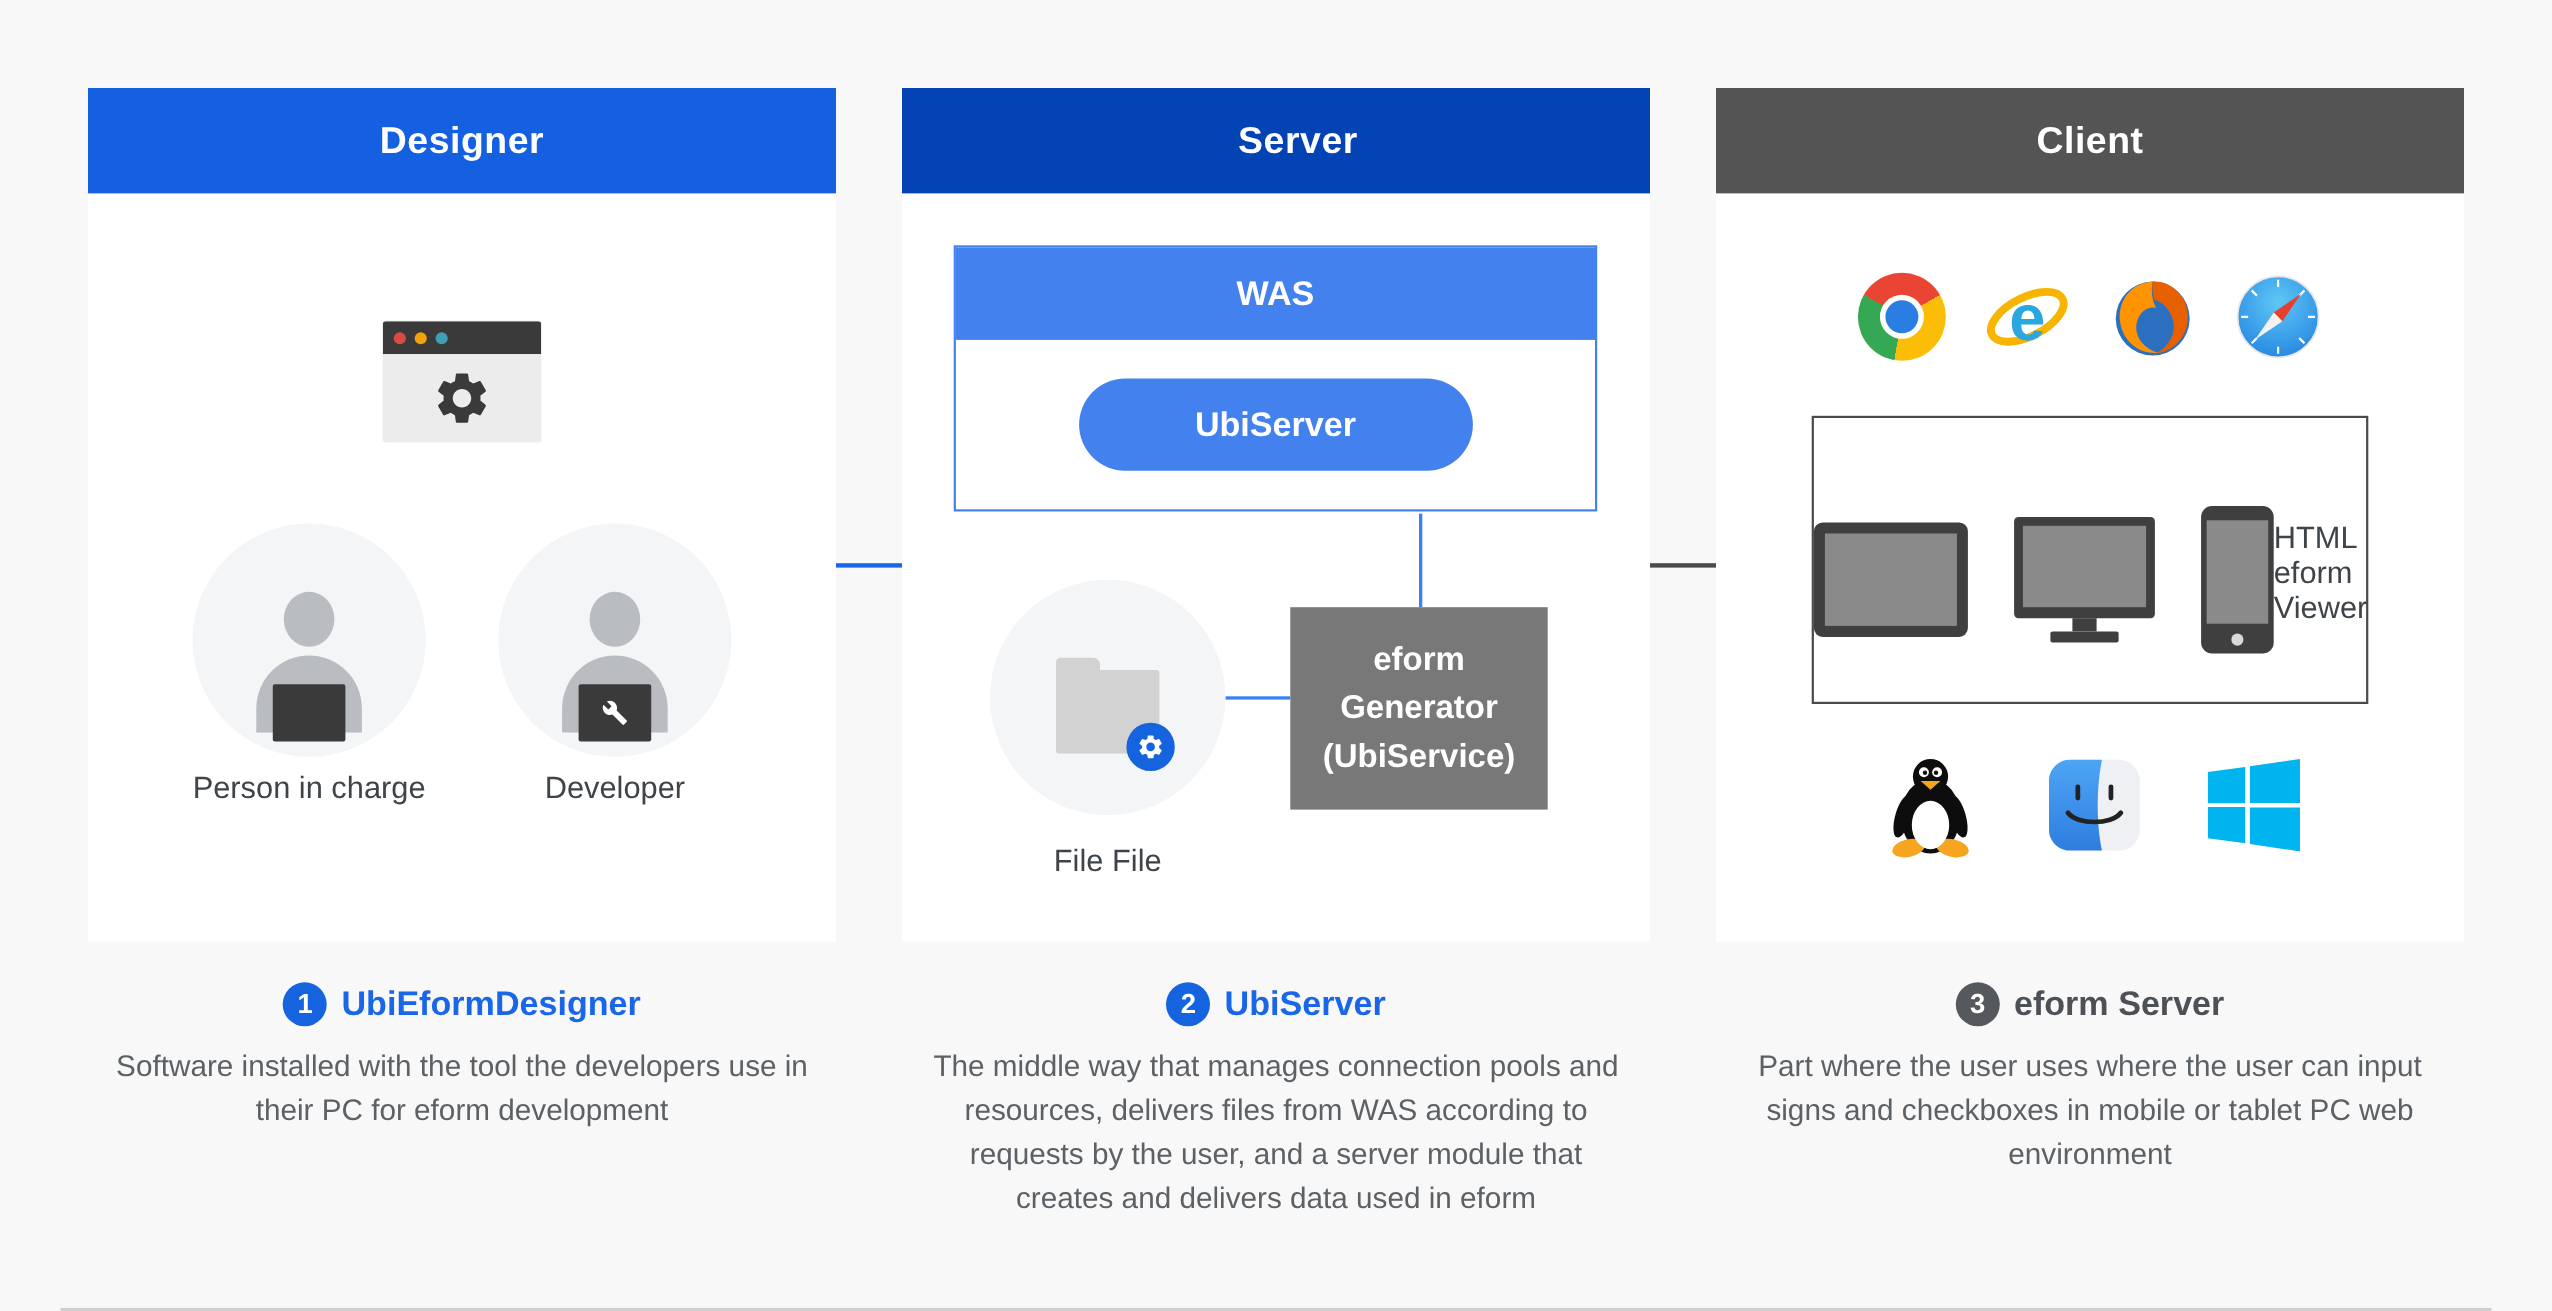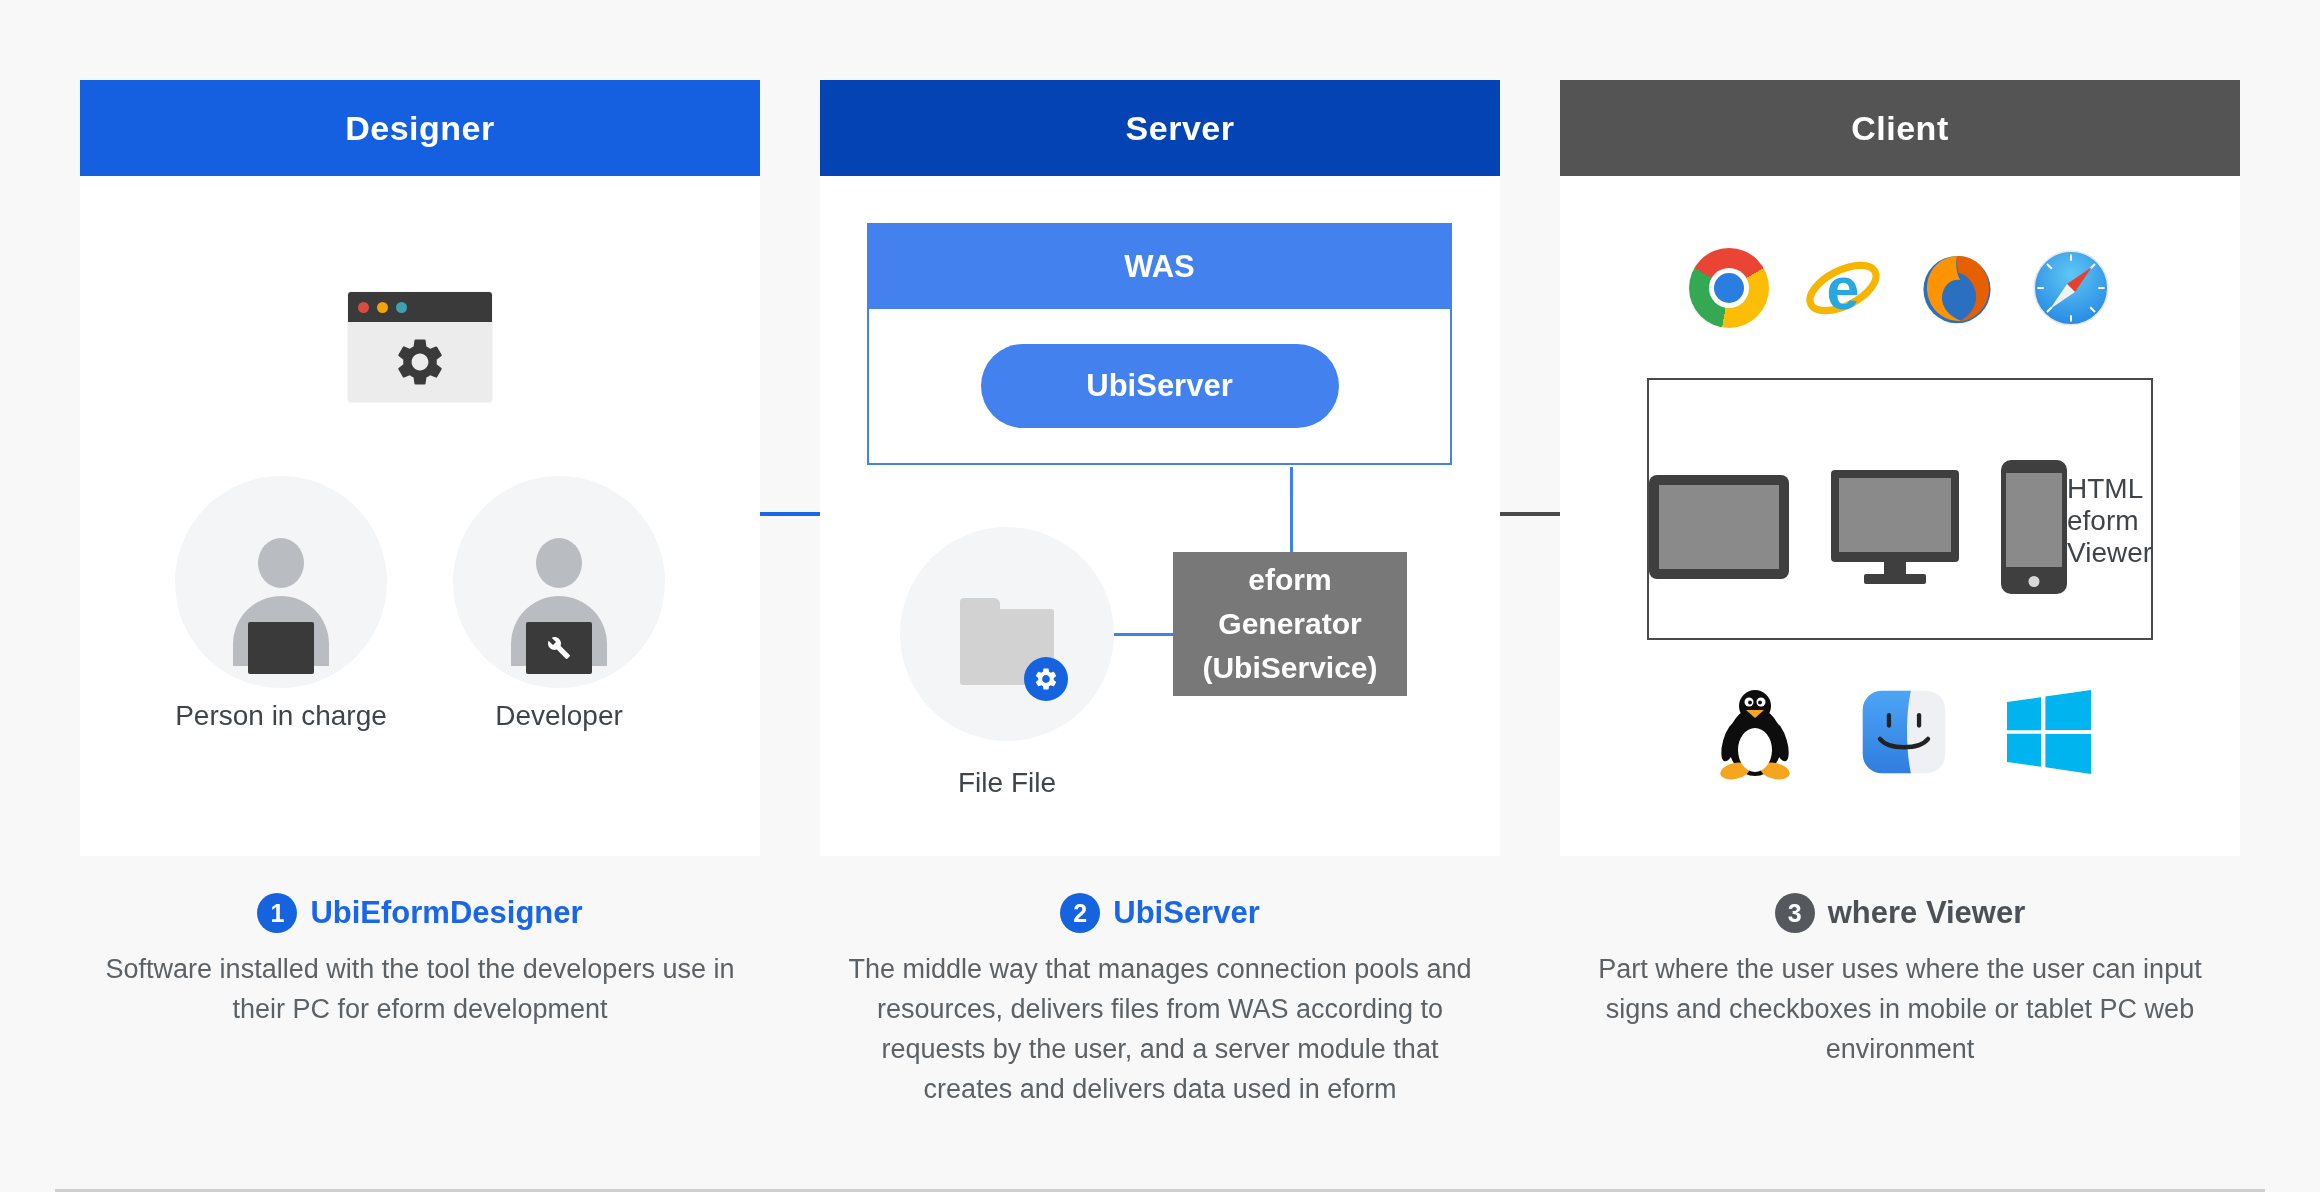--- a/index.html
+++ b/index.html
@@ -45,21 +45,21 @@
   .was-header{height:84px;display:flex;align-items:center;justify-content:center;color:#fff;font-size:31px;font-weight:700;}
   .was-body{height:154px;display:flex;align-items:center;justify-content:center;}
   .ubiserver-pill{width:358px;height:84px;border-radius:42px;display:flex;align-items:center;justify-content:center;color:#fff;font-size:31px;font-weight:700;}
   .v-line{position:absolute;left:470px;top:291px;width:3px;height:85px;background:#3b82f0;}
   .h-line{position:absolute;left:294px;top:457px;width:59px;height:3px;background:#3b82f0;}
   .form-circle{position:absolute;left:80px;top:351px;width:214px;height:214px;border-radius:50%;background:#f4f5f7;}
   .folder{position:absolute;left:60px;top:82px;width:94px;height:76px;background:#d2d2d2;border-radius:3px;}
   .folder::before{content:"";position:absolute;left:0;top:-11px;width:40px;height:14px;background:#d2d2d2;border-radius:4px 6px 0 0;}
   .folder-badge{position:absolute;right:-14px;bottom:-16px;width:44px;height:44px;border-radius:50%;background:#1663e0;display:flex;align-items:center;justify-content:center;}
   .form-label{position:absolute;left:80px;top:591px;width:214px;text-align:center;font-size:28px;color:#3f4449;}
-  .gen-box{position:absolute;left:353px;top:376px;width:234px;height:144px;display:flex;align-items:center;justify-content:center;
+  .gen-box{position:absolute;left:353px;top:376px;width:234px;height:184px;display:flex;align-items:center;justify-content:center;
     color:#fff;font-size:30px;font-weight:700;line-height:44px;text-align:center;padding:0 12px;}
 
   
   .client-body{display:flex;flex-direction:column;align-items:center;}
   .browsers-row{margin-top:72px;display:flex;gap:34px;align-items:center;}
   .bicon{width:80px;height:80px;}
   .chrome{position:relative;width:80px;height:80px;border-radius:50%;
     background:conic-gradient(#ea4435 0 60deg,#fcbd06 60deg 190deg,#34a853 190deg 300deg,#ea4435 300deg 360deg);}
   .chrome::before{content:"";position:absolute;left:50%;top:50%;transform:translate(-50%,-50%);width:40px;height:40px;border-radius:50%;background:#fff;}
   .chrome::after{content:"";position:absolute;left:50%;top:50%;transform:translate(-50%,-50%);width:30px;height:30px;border-radius:50%;background:#2a7de1;}
@@ -284,19 +284,19 @@
     <div class="section-title-row">
       <div class="num-badge" style="background-color: rgb(22, 99, 224);">2</div>
       <div class="section-title" style="color: rgb(26, 102, 232);">UbiServer</div>
     </div>
     <div class="section-desc">The middle way that manages connection pools and resources, delivers files from WAS according to requests by the user, and a server module that creates and delivers data used in eform</div>
   </div>
 
   <div class="section sec-3">
     <div class="section-title-row">
       <div class="num-badge" style="background-color: rgb(85, 89, 93);">3</div>
-      <div class="section-title" style="color: rgb(77, 81, 86);">where Viewer</div>
+      <div class="section-title" style="color: rgb(77, 81, 86);">eform Server</div>
     </div>
     <div class="section-desc">Part where the user uses where the user can input signs and checkboxes in mobile or tablet PC web environment</div>
   </div>
 
   <div class="bottom-edge"></div>
 </div>
 
 </body></html>

